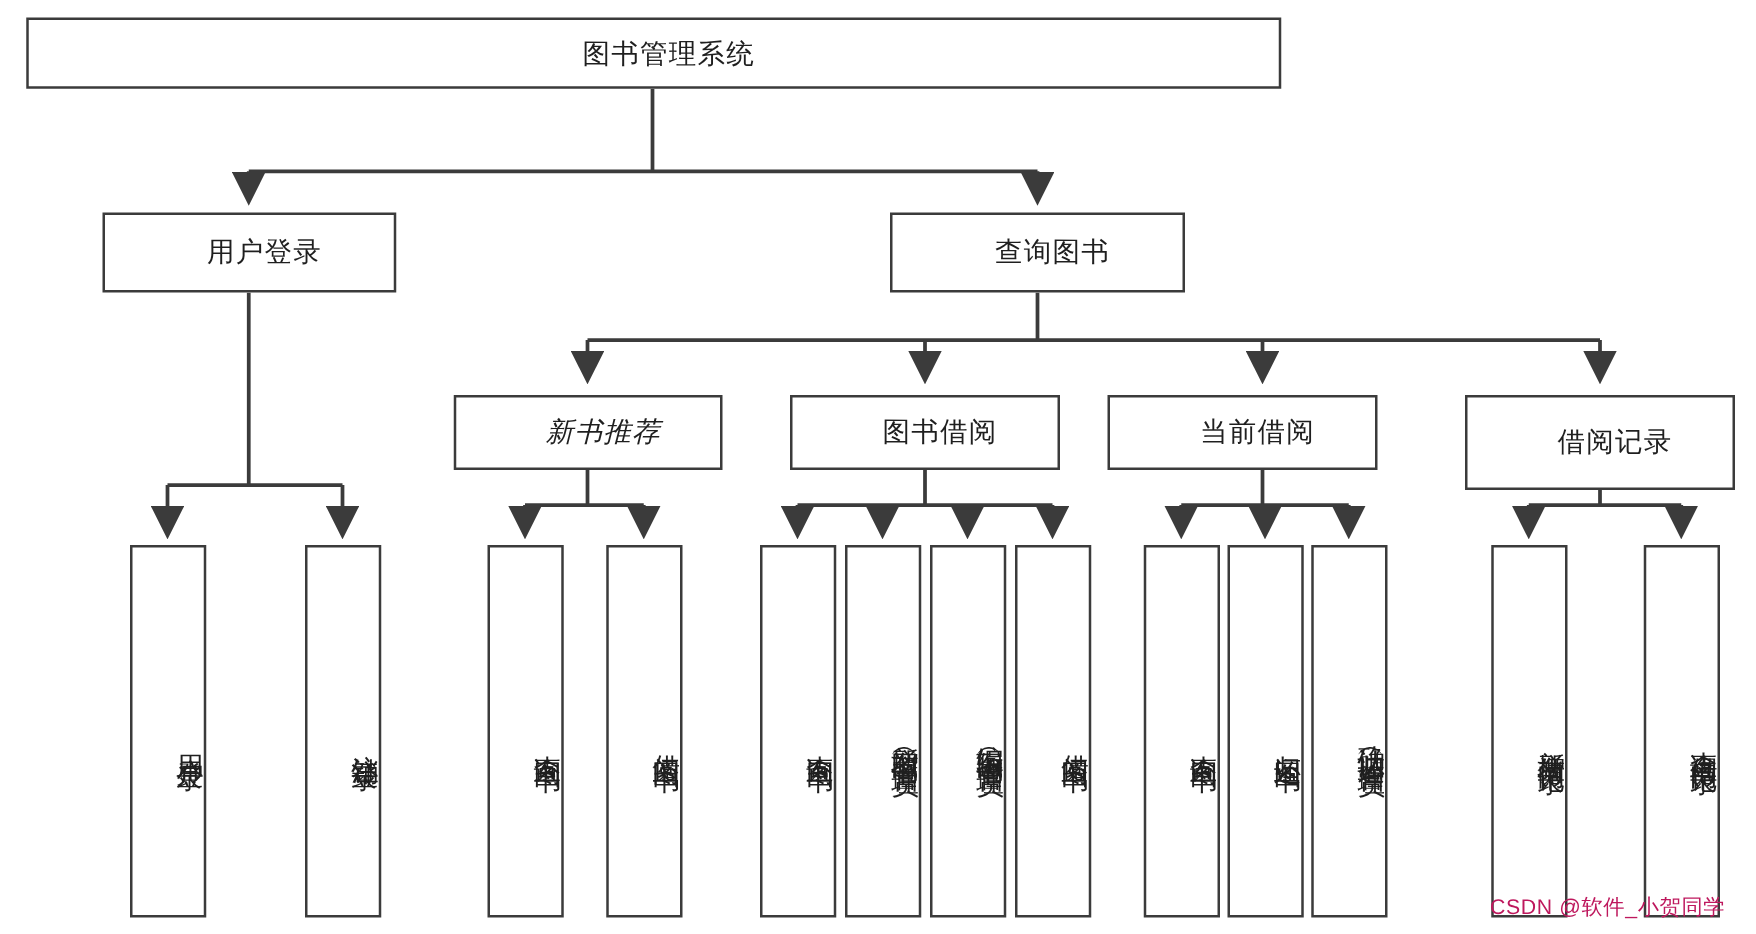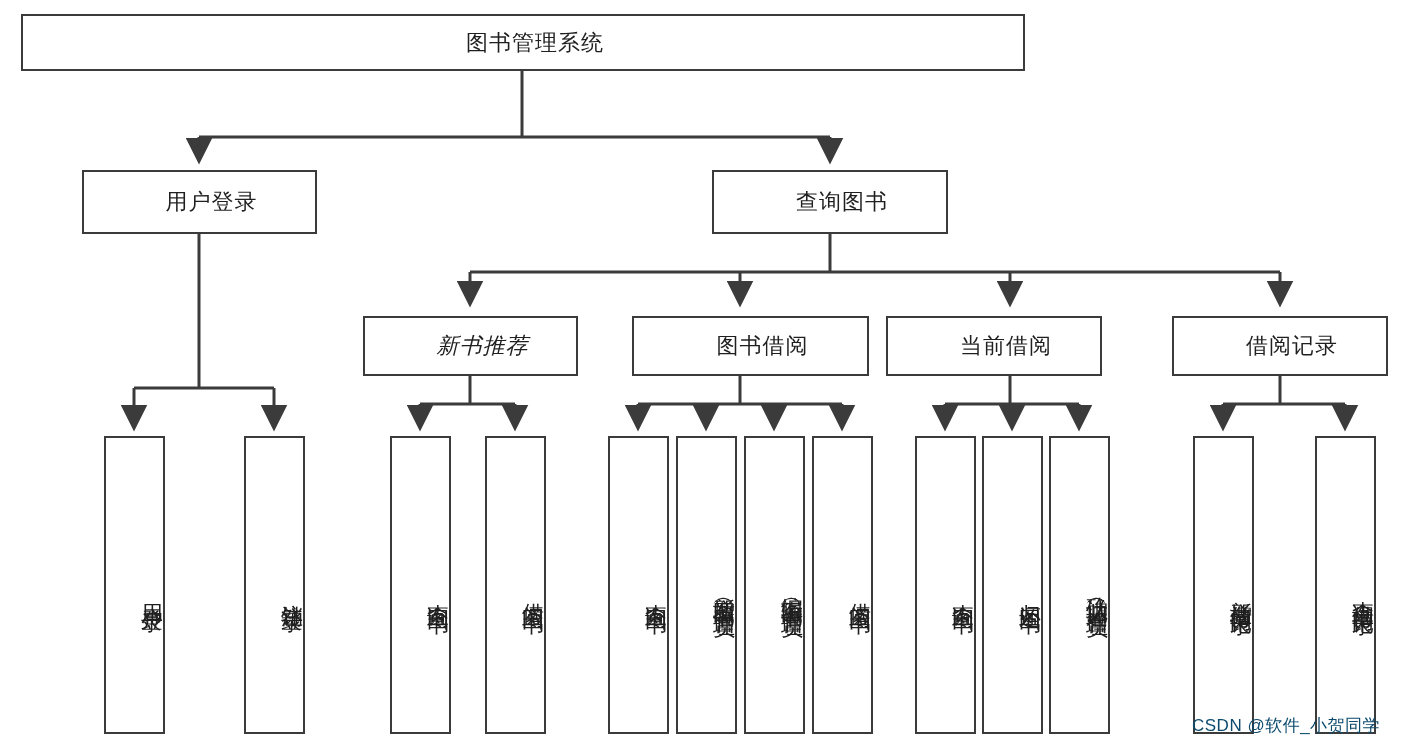--- a/index.html
+++ b/index.html
@@ -48,21 +48,21 @@
     letter-spacing: 3px;
     line-height: 1;
     padding-top: 14px;
     align-items: flex-start;
     justify-content: center;
     white-space: nowrap;
   }
   .watermark {
     position: absolute;
     font-size: 17px;
-    color: #0c4a6e;
+    color: #be185d;
     white-space: nowrap;
     letter-spacing: 0.5px;
     user-select: none;
   }
 </style>
 </head>
 <body>
 
 <div id="canvas">
 
@@ -123,27 +123,27 @@
   <div class="node node-h" style="left:82px; top:170px; width:235px; height:64px;">
     <span>用户登录</span>
   </div>
   <div class="node node-h" style="left:712px; top:170px; width:236px; height:64px;">
     <span>查询图书</span>
   </div>
 
   <div class="node node-h" style="left:363px; top:316px; width:215px; height:60px;font-style:italic;">
     <span>新书推荐</span>
   </div>
-  <div class="node node-h" style="left:632px; top:316px; width:237px; height:60px;">
+  <div class="node node-h" style="left:632px; top:316px; width:216px; height:60px;">
     <span>图书借阅</span>
   </div>
   <div class="node node-h" style="left:886px; top:316px; width:216px; height:60px;">
     <span>当前借阅</span>
   </div>
-  <div class="node node-h" style="left:1172px; top:316px; width:216px; height:60px;">
+  <div class="node node-h" style="left:1172px; top:316px; width:216px; height:76px;">
     <span>借阅记录</span>
   </div>
 
   <div class="node node-v" style="left:104px; top:436px; width:61px; height:298px;">
     <span>用户登录</span>
   </div>
   <div class="node node-v" style="left:244px; top:436px; width:61px; height:298px;">
     <span>注销登录</span>
   </div>
 

